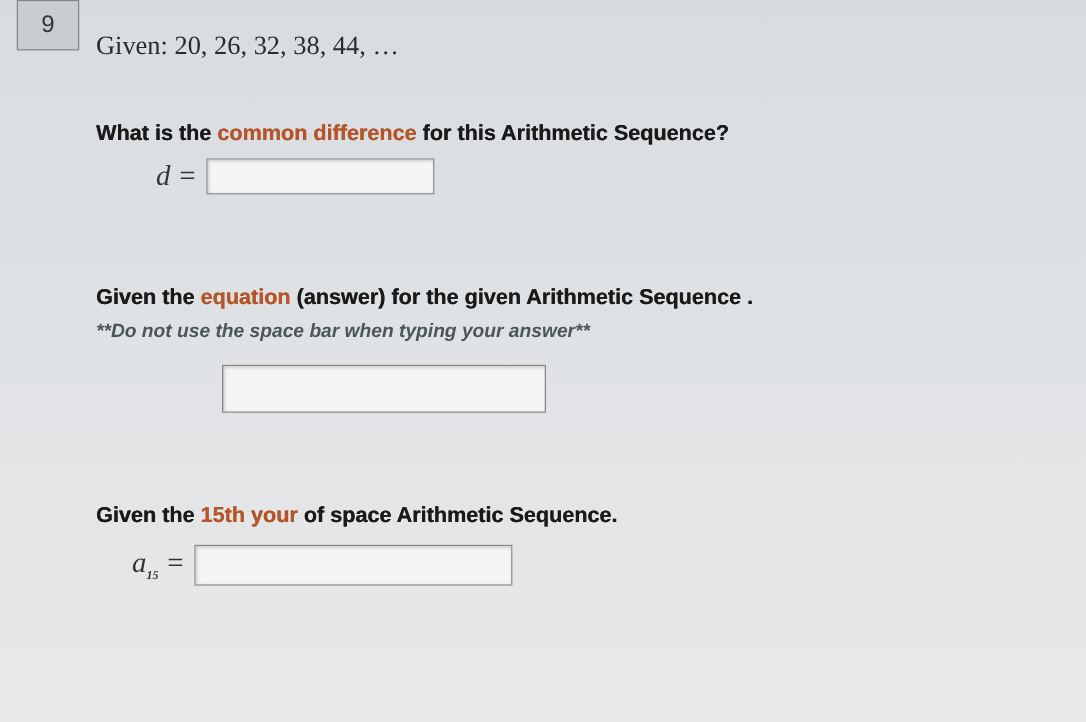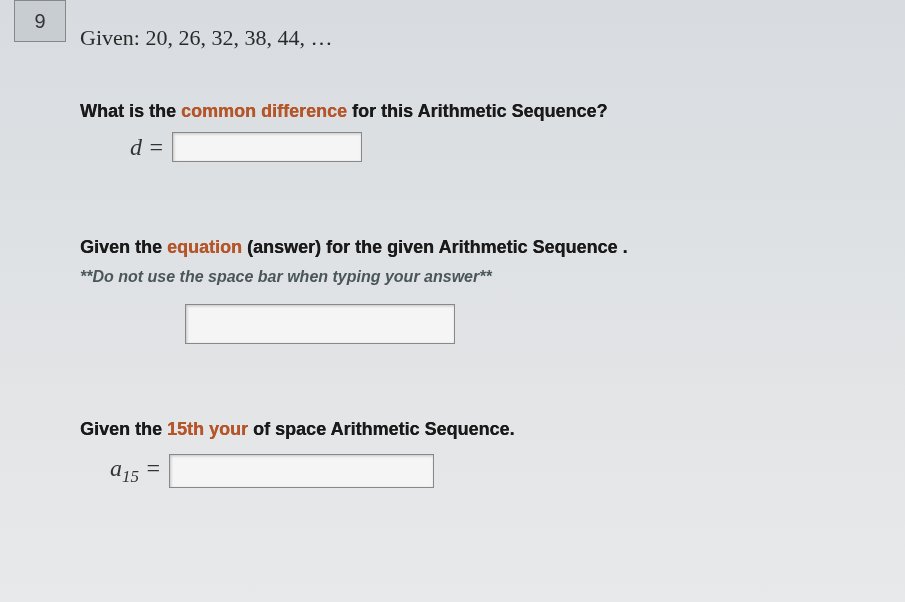--- a/index.html
+++ b/index.html
@@ -56,22 +56,23 @@
       margin-bottom: 75px;
     }
     .italic-var {
       font-style: italic;
       font-family: 'Times New Roman', serif;
       font-size: 24px;
       color: #333;
       margin-right: 8px;
     }
     .sub {
-      font-size: 17px;
+      font-size: 10px;
       vertical-align: sub;
+      font-weight: bold;
     }
     .input-box {
       background: #f5f5f5;
       border: 1px solid #888;
       box-shadow: inset 1px 1px 3px rgba(0,0,0,0.2);
       height: 30px;
       font-size: 18px;
       padding: 2px 6px;
     }
     .input-d {

